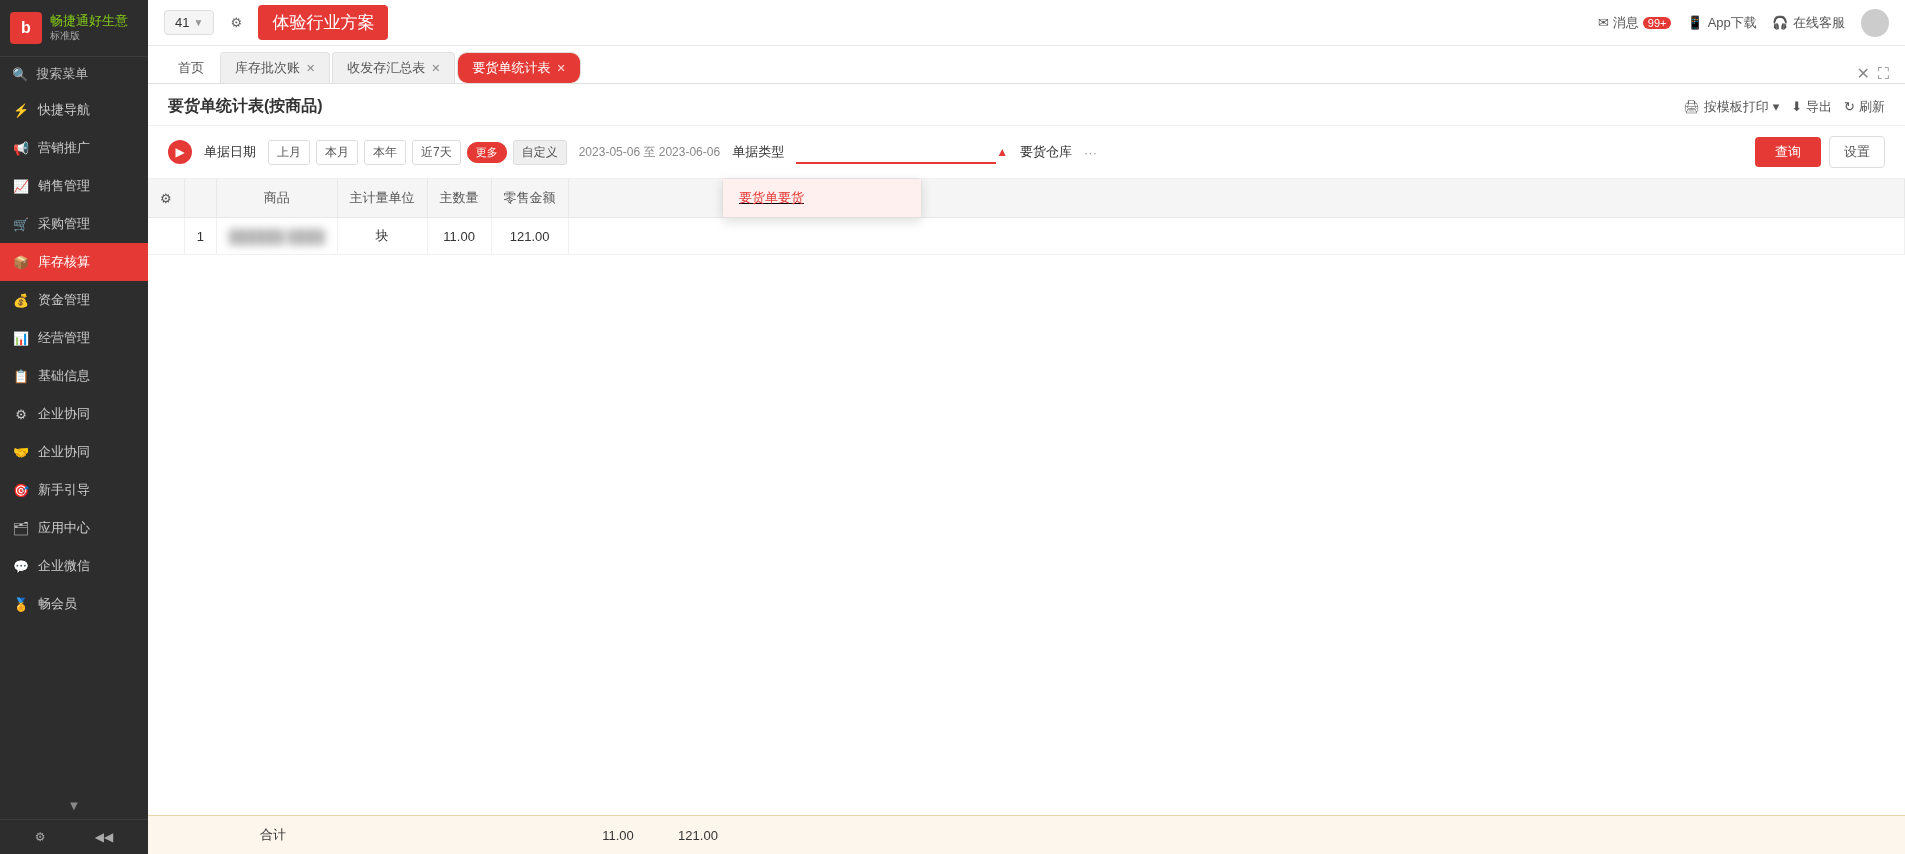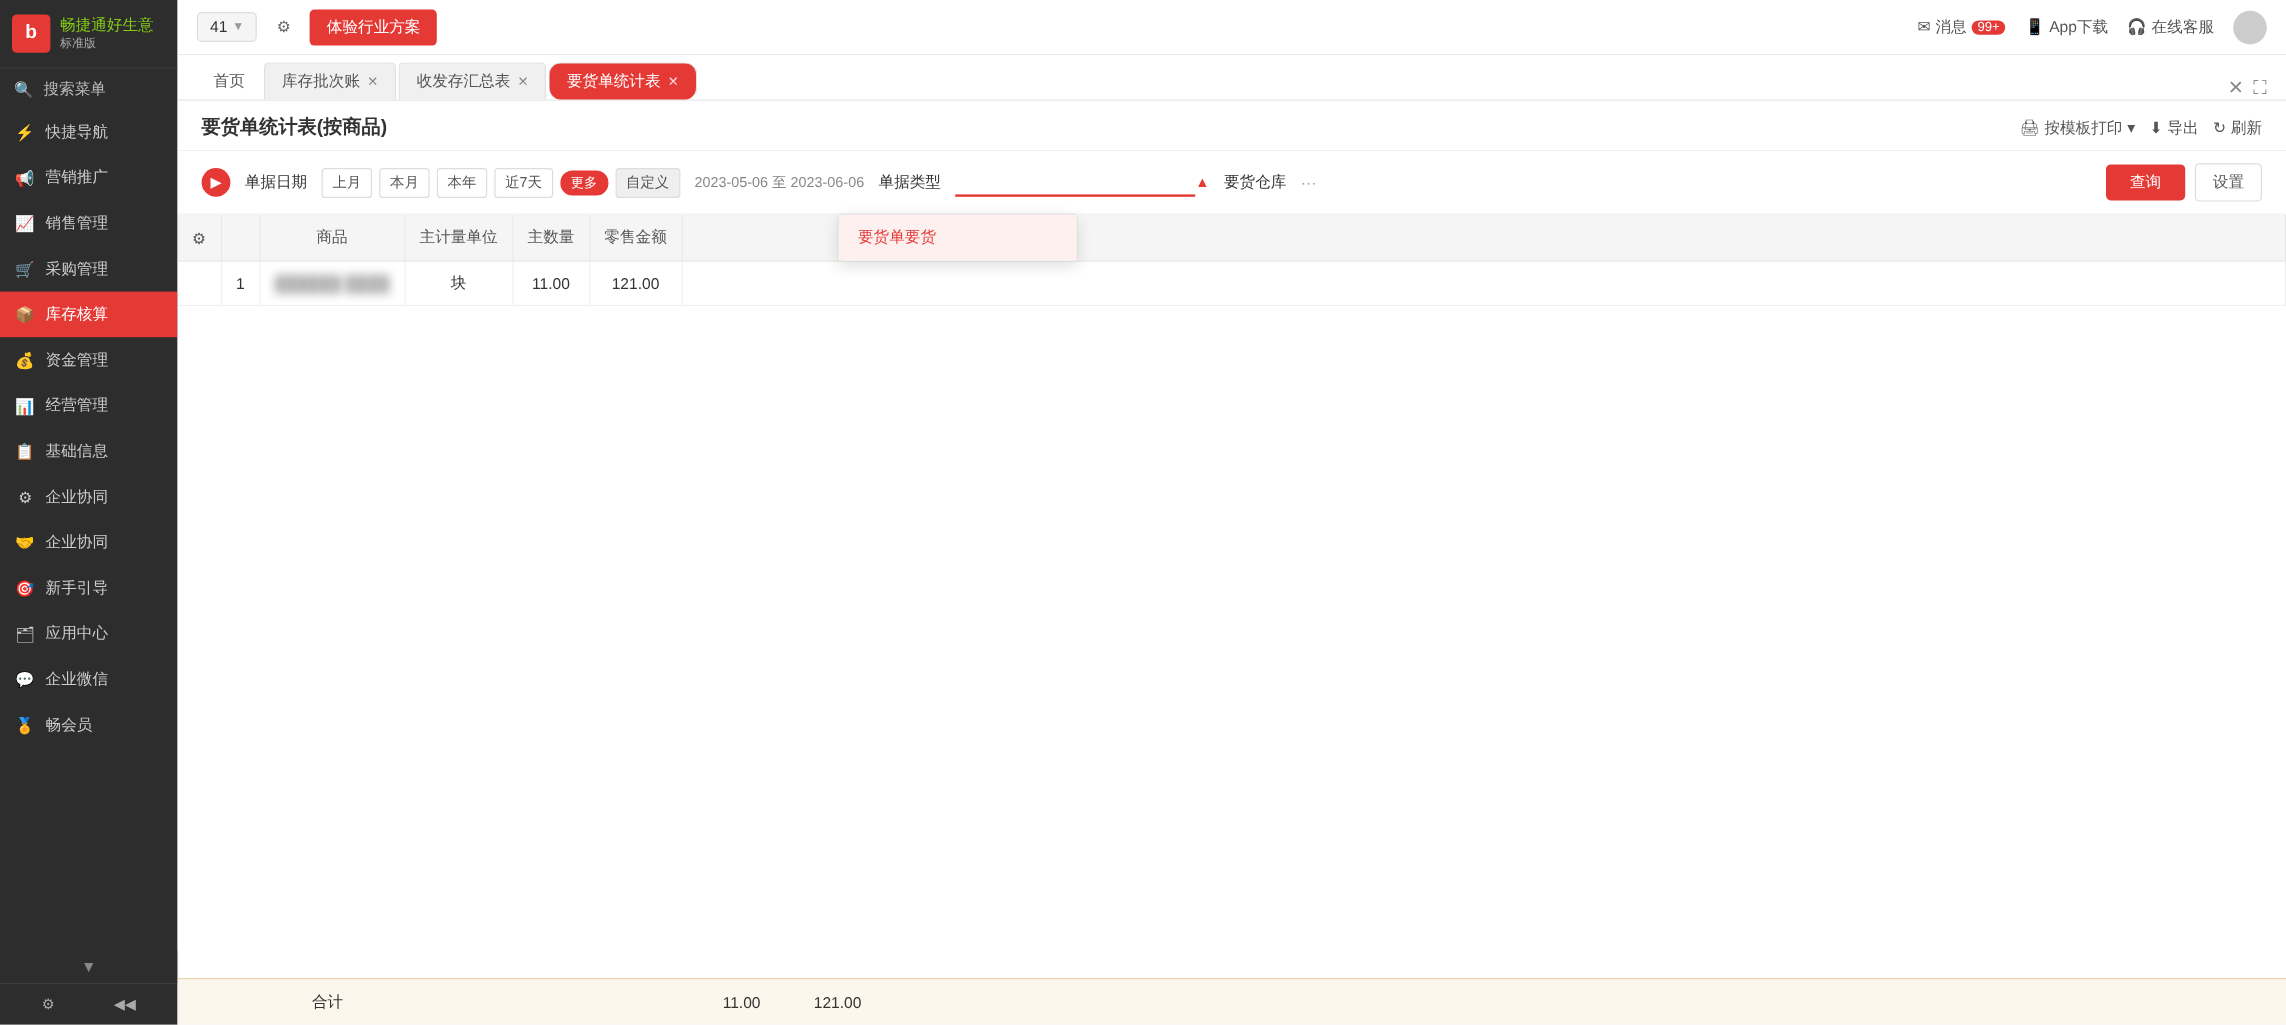--- a/index.html
+++ b/index.html
@@ -24,21 +24,21 @@
 
     
     .main { flex: 1; display: flex; flex-direction: column; background: #f0f0f0; overflow: hidden; }
 
     
     .topbar { height: 46px; background: #fff; display: flex; align-items: center; padding: 0 16px; border-bottom: 1px solid #e8e8e8; gap: 16px; flex-shrink: 0; }
     .topbar-left { flex: 1; display: flex; align-items: center; gap: 8px; }
     .store-selector { display: flex; align-items: center; gap: 4px; background: #f5f5f5; border: 1px solid #ddd; border-radius: 4px; padding: 4px 10px; cursor: pointer; font-size: 13px; color: #333; }
     .store-selector-arrow { color: #999; font-size: 10px; }
     .settings-icon-btn { width: 28px; height: 28px; display: flex; align-items: center; justify-content: center; color: #666; cursor: pointer; }
-    .trial-btn { background: #e53935; color: #fff; border: none; border-radius: 4px; padding: 6px 14px; font-size: 13px; cursor: pointer; }
+    .trial-btn { background: #e53935; color: #fff; border: none; border-radius: 4px; padding: 6px 14px; font-size: 17px; cursor: pointer; }
     .topbar-right { display: flex; align-items: center; gap: 16px; }
     .topbar-right-item { display: flex; align-items: center; gap: 4px; color: #555; cursor: pointer; font-size: 13px; }
     .badge { background: #e53935; color: #fff; border-radius: 10px; padding: 0 5px; font-size: 11px; min-width: 18px; text-align: center; }
     .user-avatar { width: 28px; height: 28px; background: #ccc; border-radius: 50%; }
 
     
     .tabs-bar { height: 38px; background: #fff; display: flex; align-items: flex-end; padding: 0 16px; border-bottom: 1px solid #e0e0e0; flex-shrink: 0; gap: 2px; }
     .tab { display: flex; align-items: center; padding: 6px 14px; border-radius: 4px 4px 0 0; cursor: pointer; font-size: 13px; color: #555; background: #f0f0f0; border: 1px solid #e0e0e0; border-bottom: none; gap: 6px; }
     .tab.active { background: #e53935; color: #fff; border-radius: 10px; }
     .tab-home { background: transparent; border: none; color: #555; margin-top: 26px; }
@@ -68,21 +68,21 @@
     .filter-type-group { display: flex; align-items: center; gap: 6px; }
     .filter-type-input-wrap { position: relative; display: flex; align-items: center; }
     .filter-type-input { border: none; border-bottom: 2px solid #e53935; outline: none; padding: 3px 8px; font-size: 13px; width: 200px; background: transparent; }
     .filter-type-dropdown-arrow { color: #e53935; cursor: pointer; font-size: 12px; }
     .filter-warehouse-more { color: #999; cursor: pointer; }
     .filter-right-actions { margin-left: auto; display: flex; align-items: center; gap: 8px; }
     .filter-query-btn { background: #e53935; color: #fff; border: none; border-radius: 4px; padding: 6px 20px; font-size: 13px; cursor: pointer; }
     .filter-settings-btn { border: 1px solid #ddd; background: #fff; color: #555; border-radius: 4px; padding: 6px 14px; font-size: 13px; cursor: pointer; }
 
     
-    .dropdown-overlay { position: absolute; top: 52px; left: 550px; z-index: 100; background: #fff; border: 1px solid #e0e0e0; border-radius: 4px; box-shadow: 0 4px 12px rgba(0,0,0,0.12); min-width: 200px; }
+    .dropdown-overlay { position: absolute; top: 52px; left: 574px; z-index: 100; background: #fff; border: 1px solid #e0e0e0; border-radius: 4px; box-shadow: 0 4px 12px rgba(0,0,0,0.12); min-width: 200px; text-decoration: underline; }
     .dropdown-item { padding: 10px 16px; cursor: pointer; font-size: 13px; color: #333; }
     .dropdown-item.selected { background: #fff0f0; color: #e53935; }
 
     
     .table-wrap { flex: 1; overflow: auto; }
     table { width: 100%; border-collapse: collapse; }
     thead tr { background: #f5f5f5; }
     th { padding: 10px 12px; text-align: center; font-size: 13px; color: #555; font-weight: 500; border-bottom: 1px solid #e8e8e8; border-right: 1px solid #e8e8e8; white-space: nowrap; }
     td { padding: 9px 12px; text-align: center; font-size: 13px; color: #333; border-bottom: 1px solid #f0f0f0; border-right: 1px solid #f0f0f0; white-space: nowrap; }
     .th-settings { width: 40px; }

